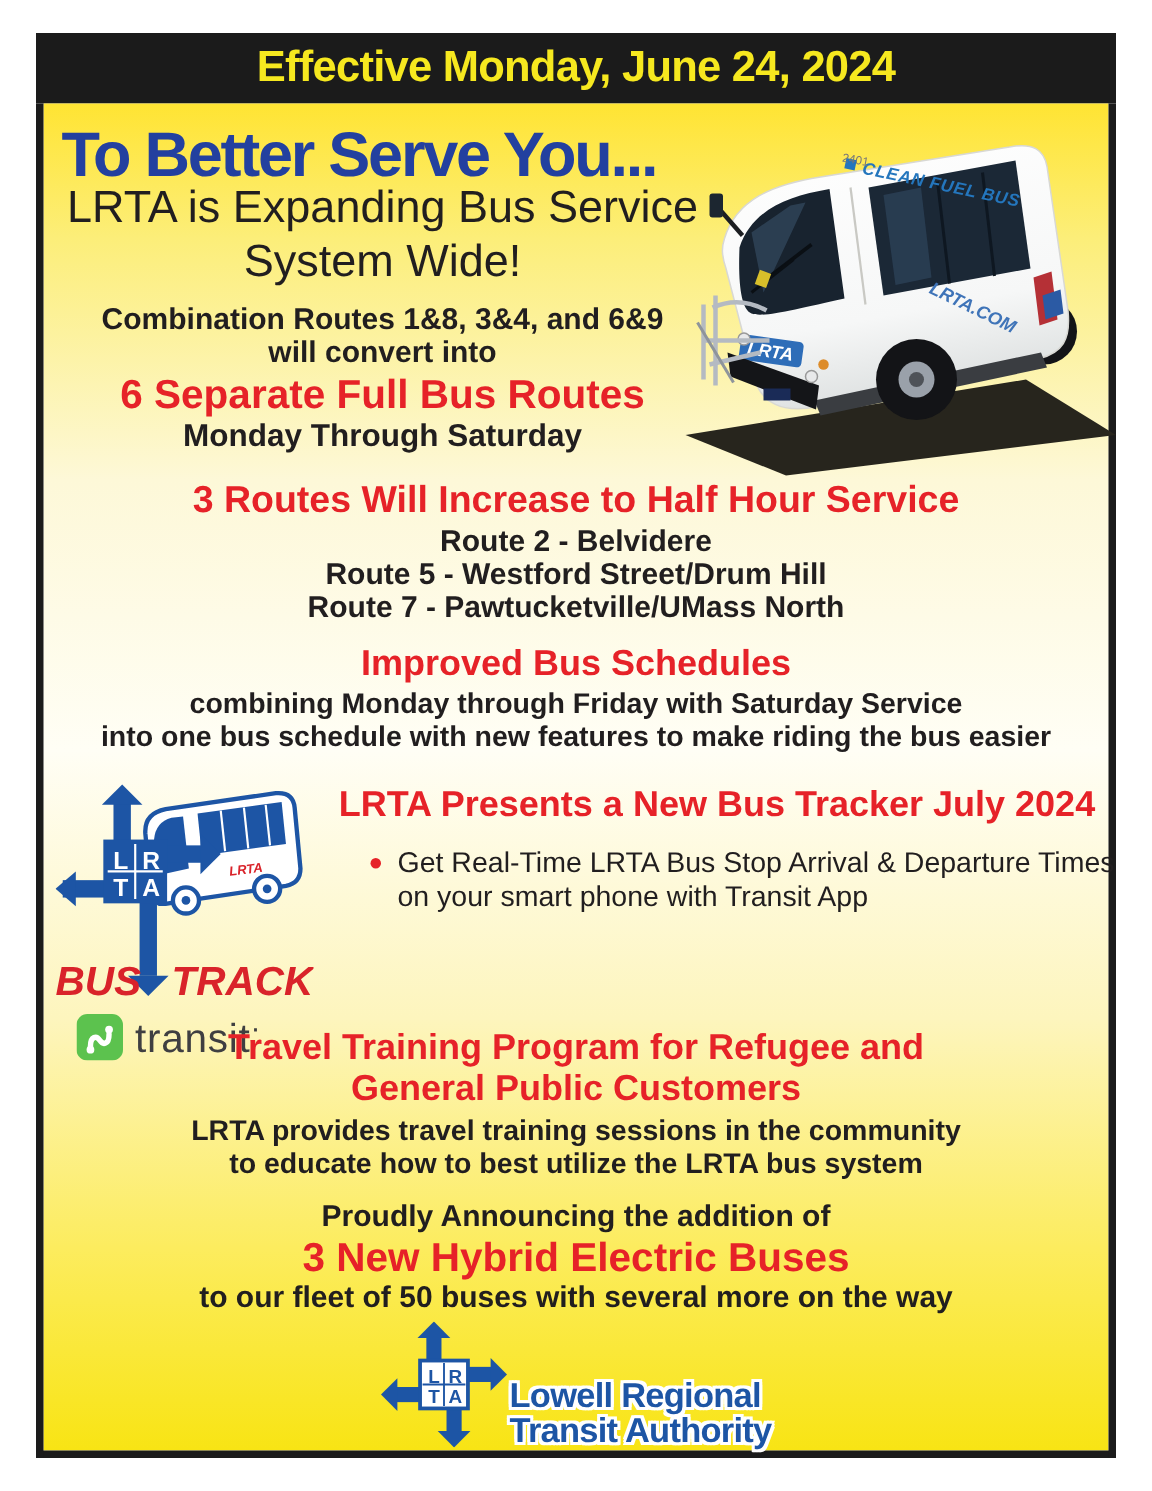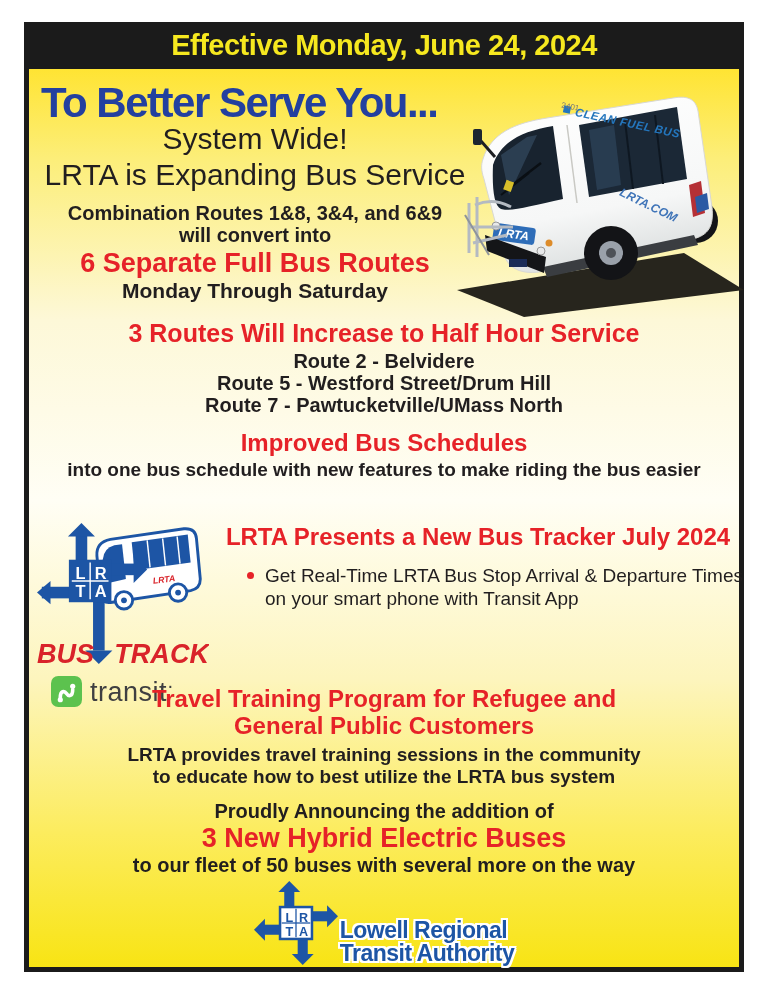--- a/index.html
+++ b/index.html
@@ -67,22 +67,22 @@
 
   <div class="banner">
     <span class="banner-text">Effective Monday, June 24, 2024</span>
   </div>
 
   <div class="content">
 
     <div class="abs hero-title">To Better Serve You...</div>
 
     <div class="abs hero-sub">
+      <div>LRTA is Expanding Bus Service</div>
       <div>System Wide!</div>
-      <div>LRTA is Expanding Bus Service</div>
     </div>
 
     <svg class="abs bus-photo" viewBox="0 0 300 250">
       <defs>
         <linearGradient id="busbody" x1="0" y1="0" x2="0.25" y2="1">
           <stop offset="0" stop-color="#ffffff"></stop>
           <stop offset="0.72" stop-color="#f6f7f7"></stop>
           <stop offset="1" stop-color="#dfe2e2"></stop>
         </linearGradient>
       </defs>
@@ -146,20 +146,21 @@
       <div class="routes">
         <div>Route 2 - Belvidere</div>
         <div>Route 5 - Westford Street/Drum Hill</div>
         <div>Route 7 - Pawtucketville/UMass North</div>
       </div>
     </div>
 
     <div class="abs schedules">
       <div class="head red">Improved Bus Schedules</div>
       <div class="body">
+        <div>combining Monday through Friday with Saturday Service</div>
         <div>into one bus schedule with new features to make riding the bus easier</div>
       </div>
     </div>
 
     <div class="abs tracker-logo">
       <svg width="172" height="147" viewBox="0 0 178 152">
 
         <g transform="translate(52,-2)">
           <path d="M14,80 L10,38 Q9,24 24,21 L100,10 Q112,9 113,20 L117,62 Q117,72 107,74 L26,86 Q16,88 14,80 Z" fill="#ffffff" stroke="#1d55a5" stroke-width="3"></path>
           <path d="M16,42 Q17,30 28,27 L36,26 L40,62 L22,66 Q17,64 16,42 Z" fill="#1d55a5"></path>

